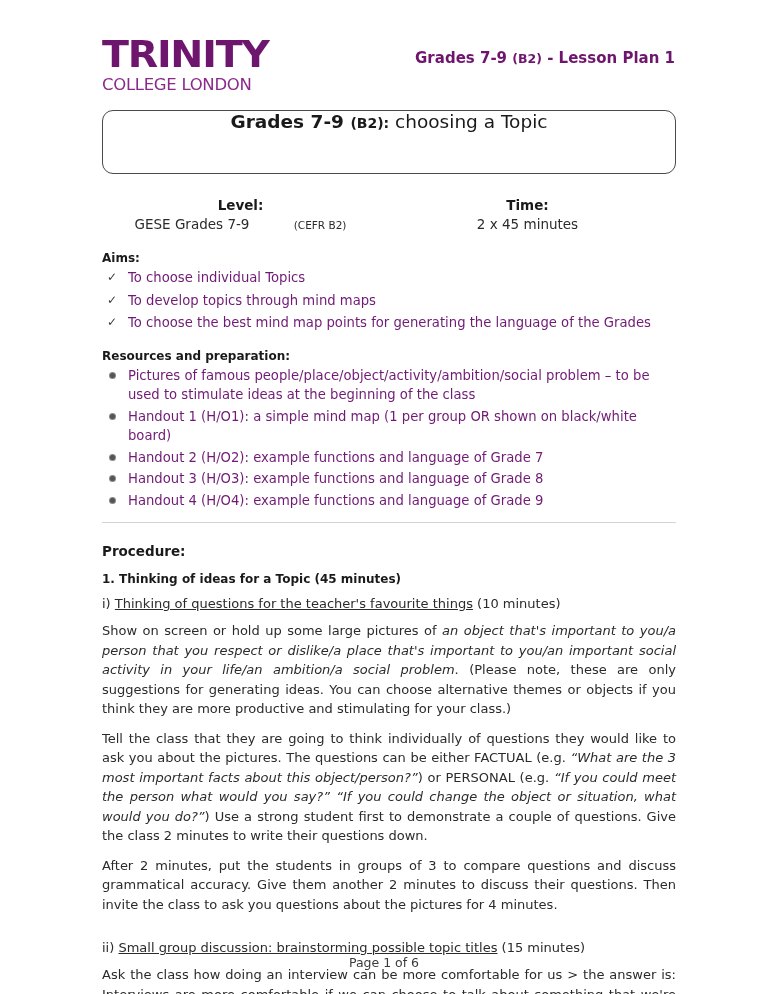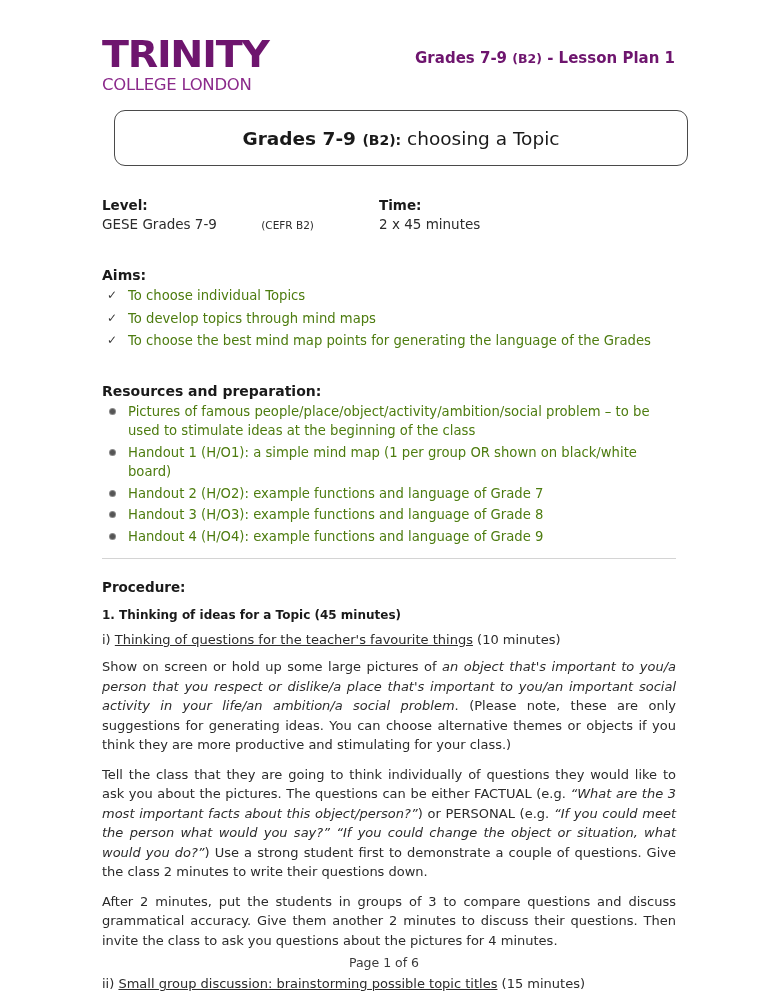--- a/index.html
+++ b/index.html
@@ -82,29 +82,29 @@
     color: #6e156e;
     letter-spacing: 0px;
     margin-top: 3px;
     white-space: nowrap;
   }
   .header-line2 .b2 { font-size: 12.5px; }
 
   
   .title-box {
     position: absolute;
-    left: 114px;
+    left: 102px;
     top: 110px;
     width: 574px;
-    height: 56px;
+    height: 64px;
     border: 1.6px solid #4a4a4a;
     border-radius: 11px;
     background: #fff;
     display: flex;
-    align-items: center;
+    align-items: flex-start;
     justify-content: center;
   }
   .title-text {
     font-family: "DejaVu Sans", sans-serif;
     font-size: 18.5px;
     color: #1a1a1a;
     white-space: nowrap;
   }
   .title-text b { font-weight: bold; }
   .title-text .b2 { font-size: 14px; font-weight: bold; }
@@ -114,20 +114,21 @@
     position: absolute;
     left: 102px;
     top: 196px;
     width: 574px;
   }
 
   .meta-row {
     display: flex;
     width: 100%;
     margin-bottom: 0;
+    text-align: center;
   }
   .meta-col { width: 277px; }
   .meta-col.right { width: 297px; }
   .lbl {
     font-family: "DejaVu Sans", sans-serif;
     font-weight: bold;
     font-size: 13.5px;
     color: #1a1a1a;
     line-height: 19px;
   }
@@ -135,38 +136,38 @@
     font-family: "DejaVu Sans", sans-serif;
     font-size: 13.5px;
     color: #2b2b2b;
     line-height: 19px;
   }
   .val .small { font-size: 10.5px; margin-left: 40px; }
 
   .section-head {
     font-family: "DejaVu Sans", sans-serif;
     font-weight: bold;
-    font-size: 14px;
-    color: #1a1a1a;
-    margin-top: 32px;
+    font-size: 12px;
+    color: #1a1a1a;
+    margin-top: 16px;
     margin-bottom: 3px;
   }
 
   ul.list {
     list-style: none;
     margin: 0;
     padding: 0;
   }
   ul.list li {
     position: relative;
     padding-left: 26px;
     font-family: "DejaVu Sans", sans-serif;
     font-size: 13.2px;
     line-height: 19.5px;
-    color: #4d7c0f;
+    color: #701a75;
     margin-bottom: 3px;
   }
   ul.aims li::before {
     content: "\2713";
     position: absolute;
     left: 5px;
     top: 0;
     font-size: 12px;
     color: #3a3a3a;
   }

